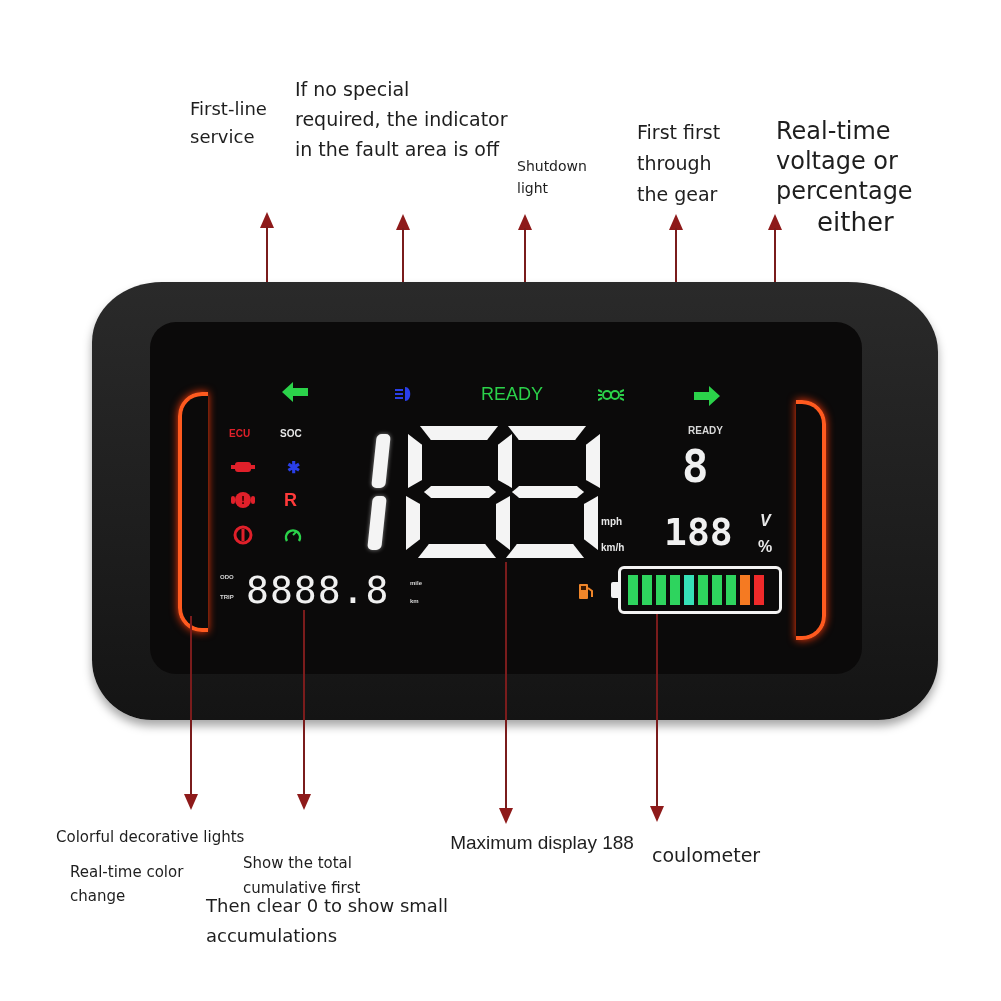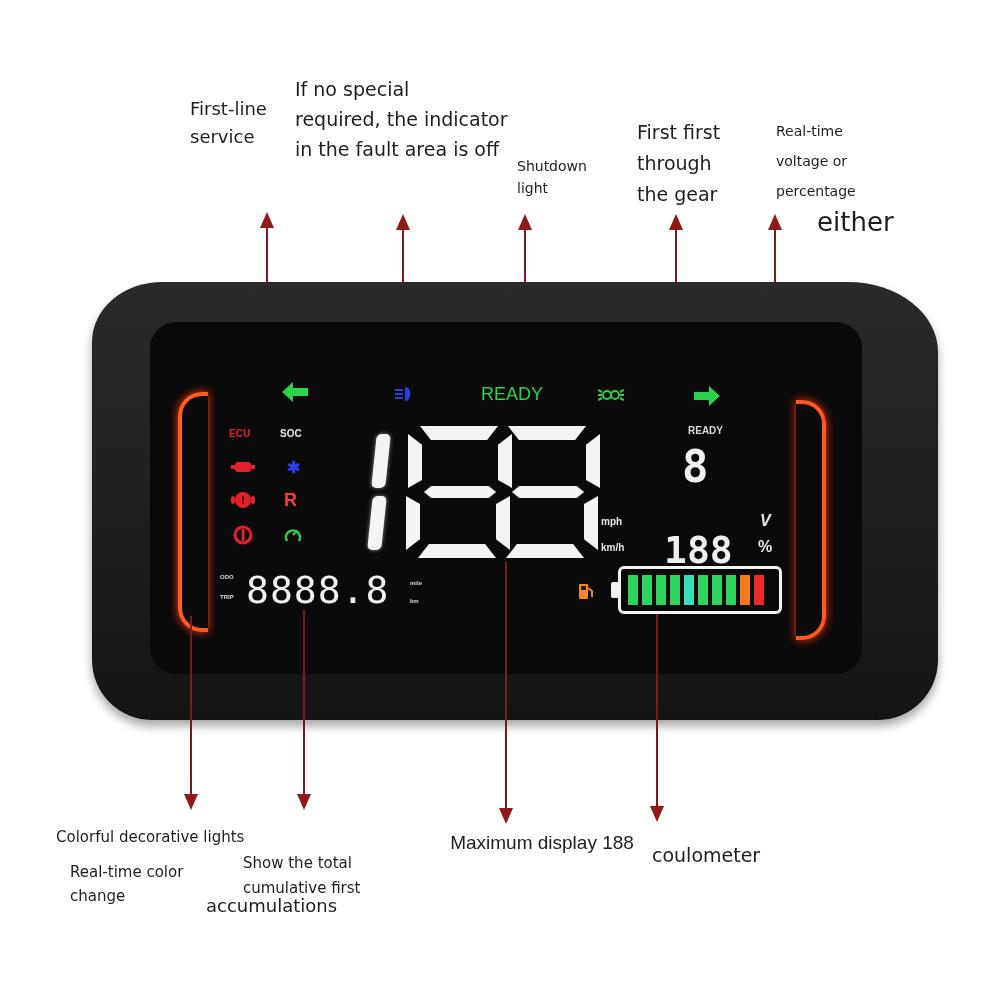--- a/index.html
+++ b/index.html
@@ -38,21 +38,21 @@
 </div>
 <div class="label" style="left:517px;top:155px;font-size:14px;line-height:22px;">
   <div>Shutdown</div>
   <div>light</div>
 </div>
 <div class="label" style="left:637px;top:117px;font-size:19px;line-height:31px;">
   <div>First first</div>
   <div>through</div>
   <div>the gear</div>
 </div>
-<div class="label" style="left:776px;top:116px;font-size:14px;line-height:30px;">
+<div class="label" style="left:776px;top:116px;font-size:24px;line-height:30px;">
   <div>Real-time</div>
   <div>voltage or</div>
   <div>percentage</div>
 </div>
 <div class="label" style="left:817px;top:206px;font-size:26px;">either</div>
 
 <div>
   <div class="arrow-head-up" style="left:260px;top:212px;"></div>
   <div class="arrow-line" style="left:266px;top:226px;height:200px;"></div>
 </div>
@@ -158,21 +158,21 @@
   <div class="seg" style="left:216px;top:70px;width:14px;height:54px;clip-path:polygon(0 15%,100% 0,100% 100%,0 80%);"></div>
   <div class="seg" style="left:138px;top:118px;width:78px;height:14px;clip-path:polygon(14% 0,86% 0,100% 100%,0 100%);"></div>
 </div>
 
 <div class="ind" style="left:601px;top:516px;font-size:10px;color:#e8e8e8;">mph</div>
 <div class="ind" style="left:601px;top:542px;font-size:10px;color:#e8e8e8;">km/h</div>
 
 <div class="ind" style="left:688px;top:425px;font-size:10px;color:#d8d8d8;">READY</div>
 <div class="small7" style="left:682px;top:440px;font-size:44px;line-height:54px;">8</div>
 
-<div class="small7" style="left:664px;top:510px;font-size:38px;line-height:44px;letter-spacing:0;margin-top:18px;">188</div>
+<div class="small7" style="left:664px;top:510px;font-size:38px;line-height:44px;letter-spacing:0;">188</div>
 <div class="ind" style="left:760px;top:512px;font-size:16px;color:#e8e8e8;font-style:italic;">V</div>
 <div class="ind" style="left:758px;top:538px;font-size:16px;color:#e8e8e8;">%</div>
 
 <div class="ind" style="left:220px;top:574px;font-size:6px;color:#d8d8d8;">ODO</div>
 <div class="ind" style="left:220px;top:594px;font-size:6px;color:#d8d8d8;">TRIP</div>
 <div class="small7" style="left:246px;top:568px;font-size:38px;line-height:44px;letter-spacing:1px;font-weight:normal;">8888.8</div>
 <div class="ind" style="left:410px;top:580px;font-size:6px;color:#d8d8d8;">mile</div>
 <div class="ind" style="left:410px;top:598px;font-size:6px;color:#d8d8d8;">km</div>
 
 <div class="ind" style="left:578px;top:582px;">
@@ -218,18 +218,19 @@
 <div class="label" style="left:56px;top:828px;font-size:15px;">Colorful decorative lights</div>
 <div class="label" style="left:70px;top:860px;font-size:15px;line-height:24px;">
   <div>Real-time color</div>
   <div>change</div>
 </div>
 <div class="label" style="left:243px;top:851px;font-size:15px;line-height:25px;">
   <div>Show the total</div>
   <div>cumulative first</div>
 </div>
 <div class="label" style="left:206px;top:891px;font-size:18px;line-height:30px;">
+  <div>Then clear 0 to show small</div>
   <div>accumulations</div>
 </div>
 <div class="label l-sans" style="left:440px;top:828px;font-size:19px;line-height:29px;text-align:center;width:204px;">
   <div>Maximum display 188</div>
 </div>
 <div class="label" style="left:652px;top:844px;font-size:19px;">coulometer</div>
 
 </body></html>

